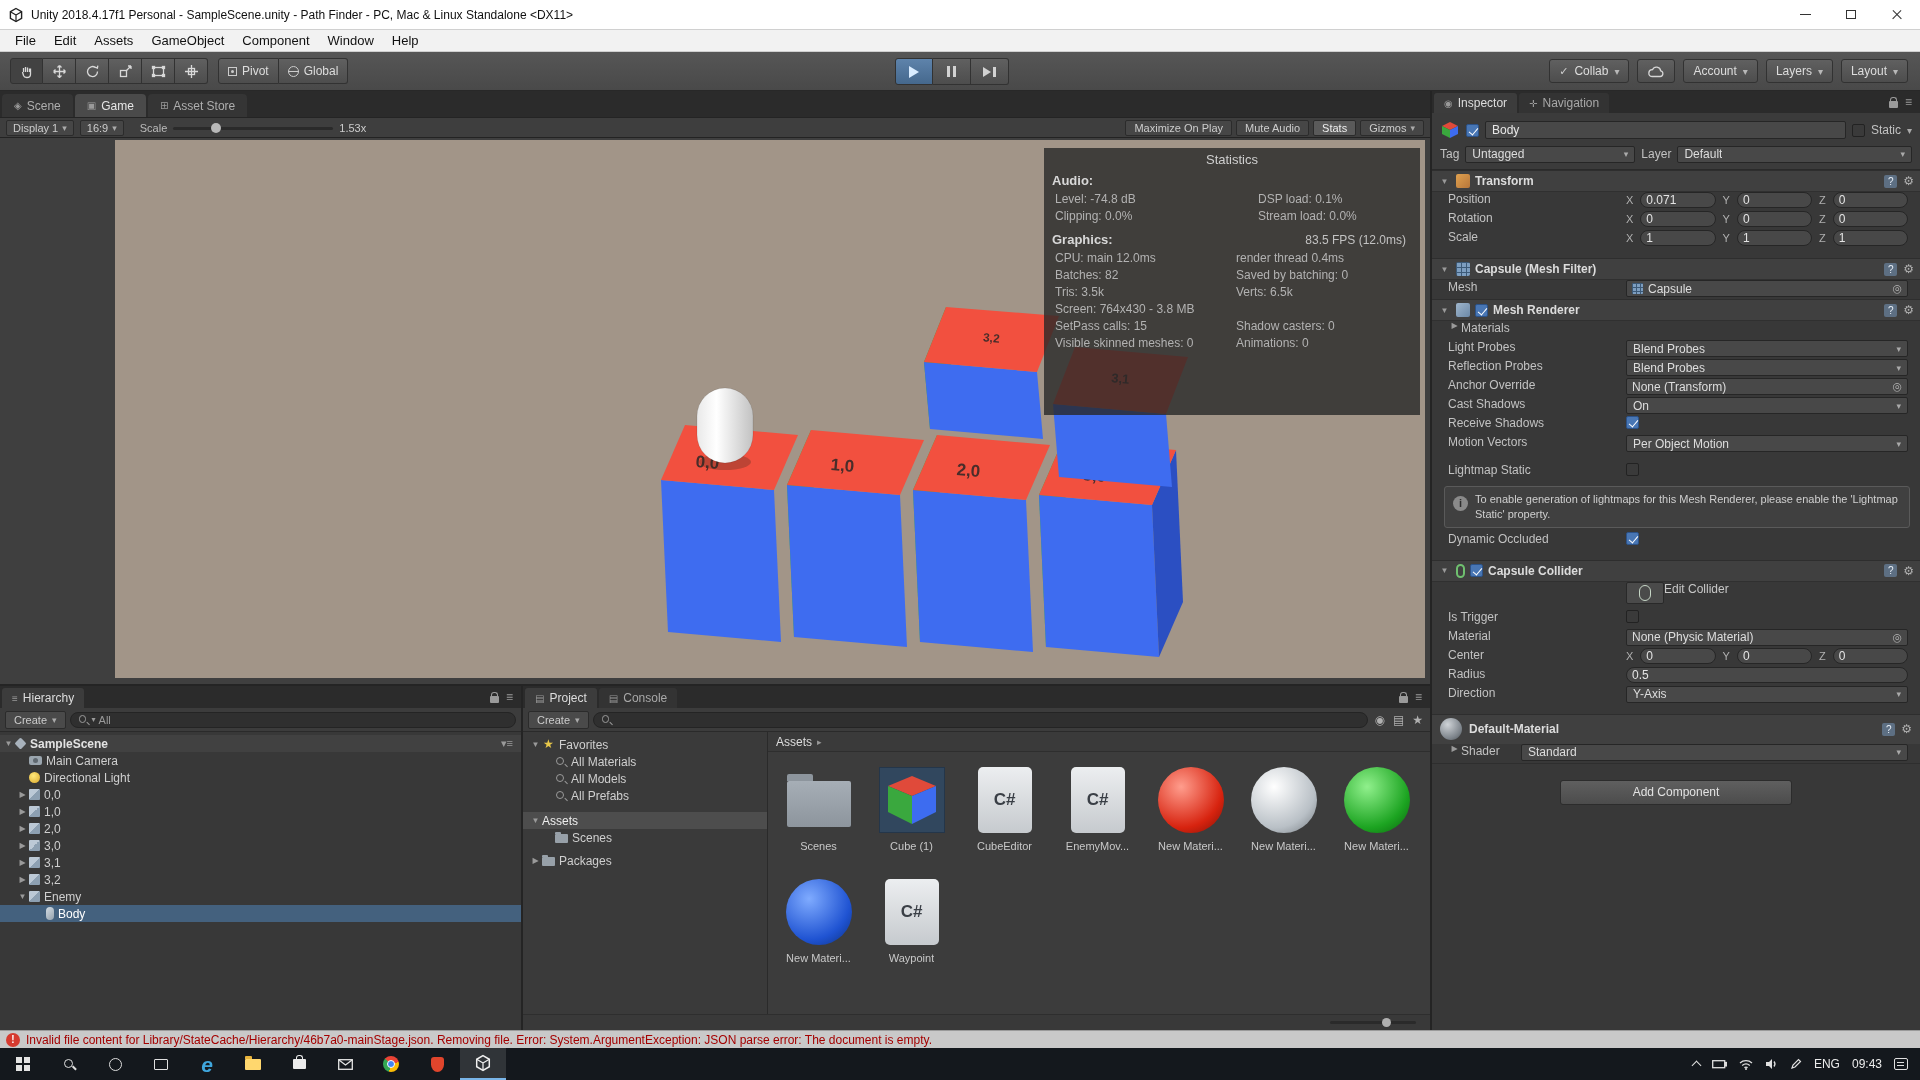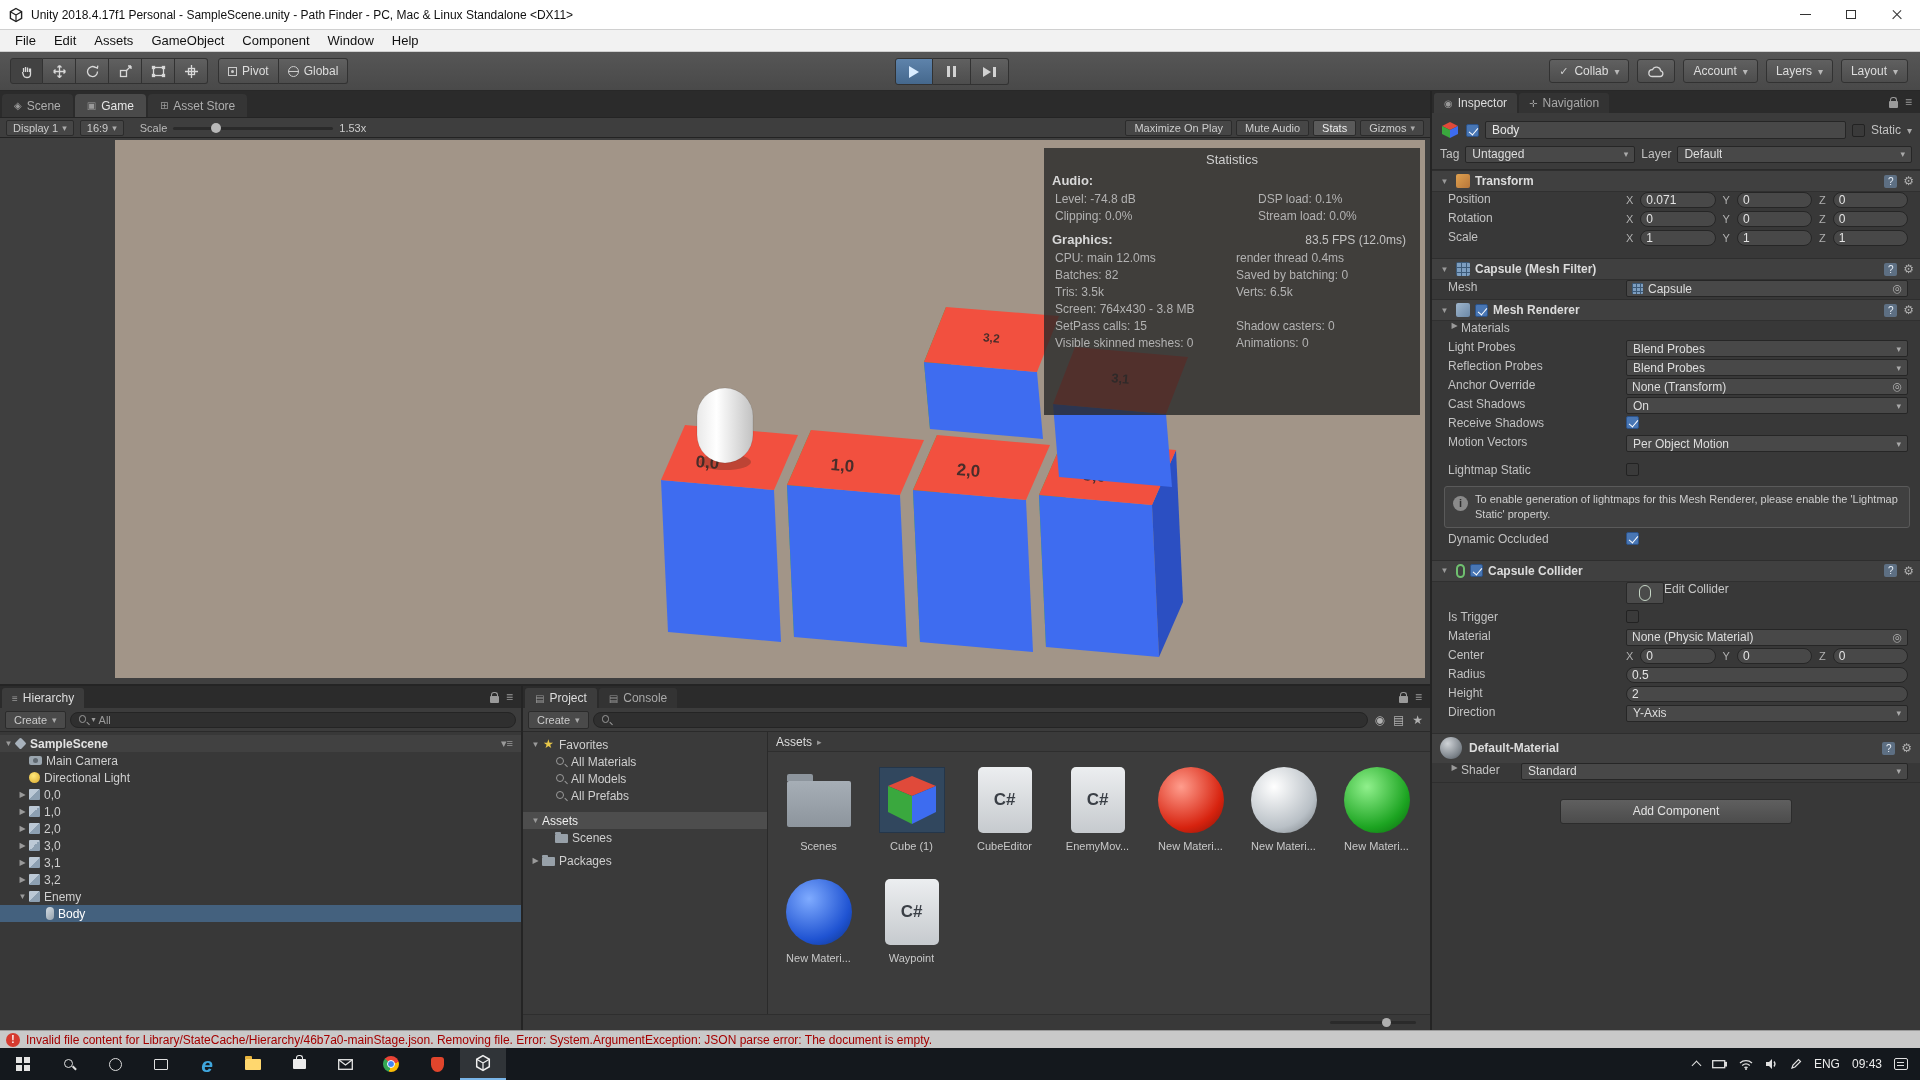--- a/index.html
+++ b/index.html
@@ -921,24 +921,20 @@
         <div class="txtf">0</div>
         <span class="ax">Z</span>
         <div class="txtf">0</div>
       </div>
     </div>
     <div class="irow">
       <span class="ilabel">Radius</span>
       <div class="txtf">0.5</div>
     </div>
     <div class="irow">
-      <span class="ilabel">Height</span>
-      <div class="txtf">2</div>
-    </div>
-    <div class="irow">
       <span class="ilabel">Direction</span>
       <div class="ddf">
           <span>Y-Axis</span>
         </div>
     </div>
     <div class="gap8"></div>
 
     <div class="mat-h">
       <span class="sphere-ic"></span>
       <span class="ctitle">Default-Material</span>

